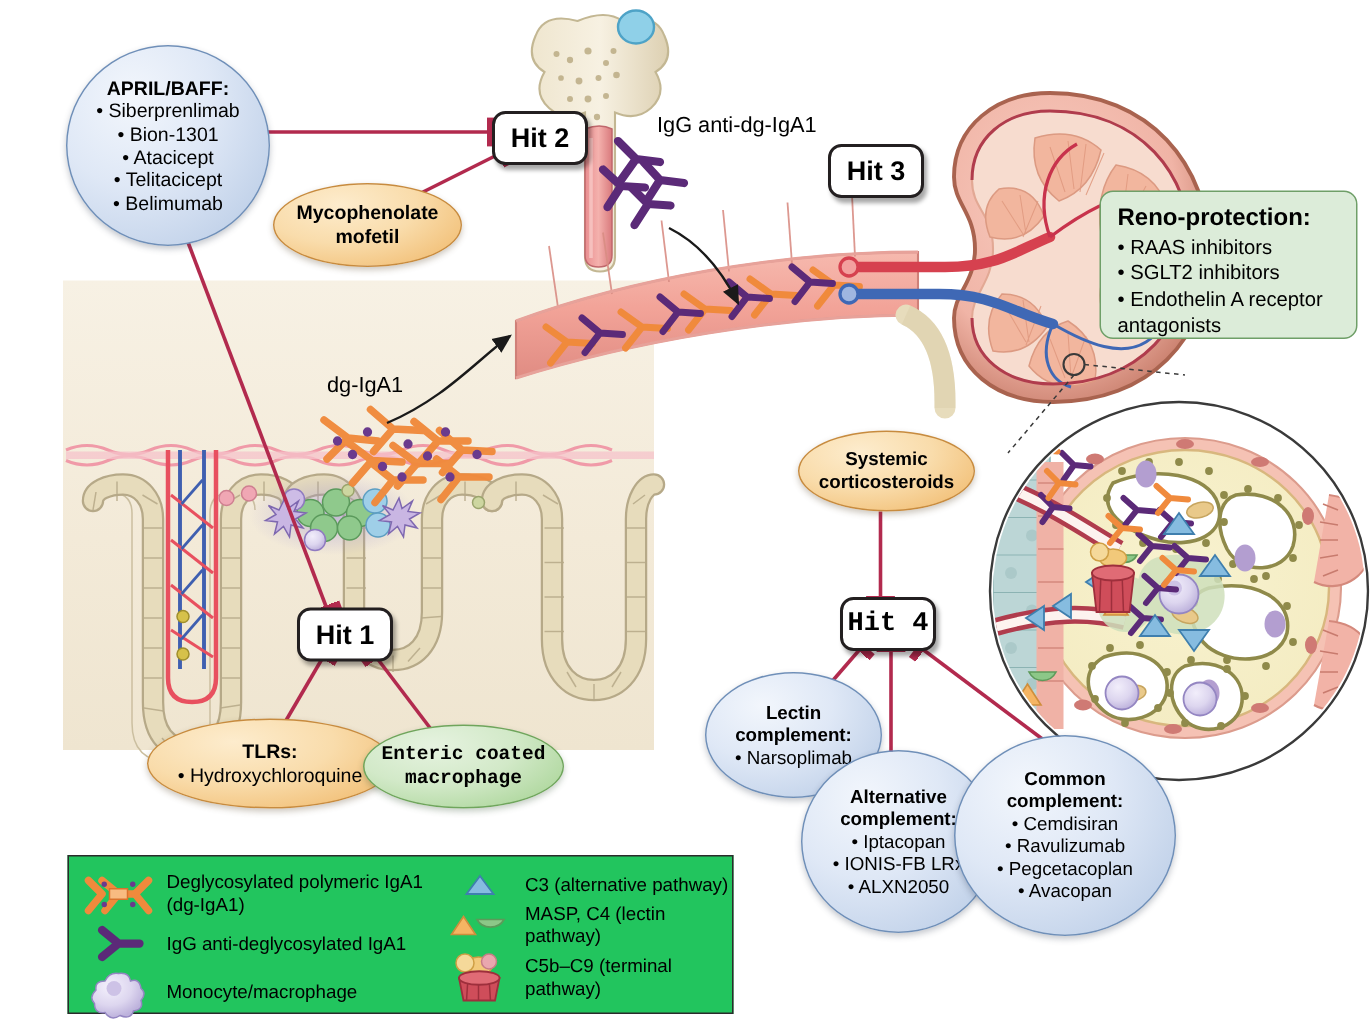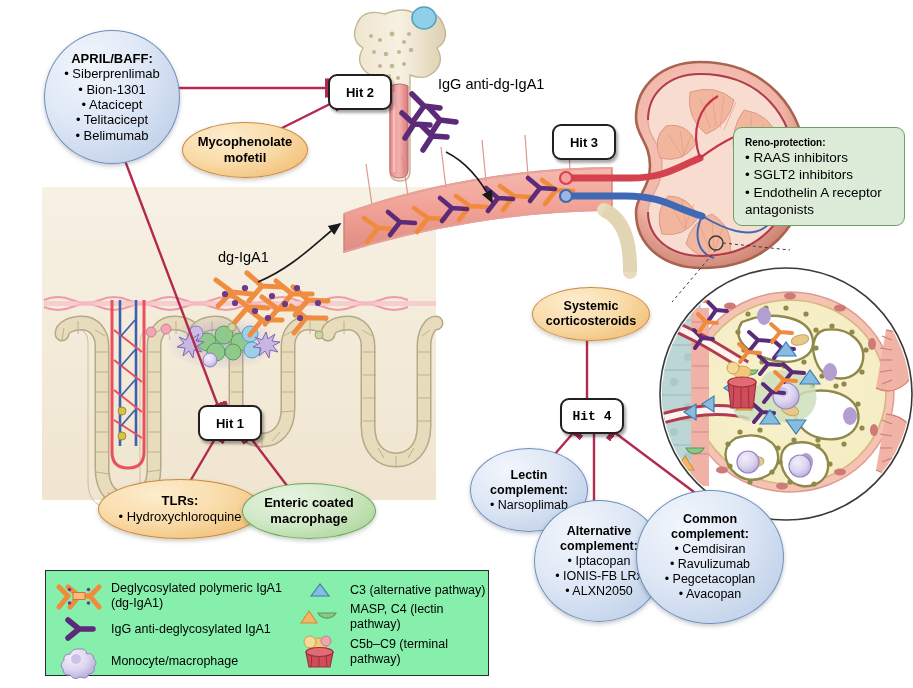--- a/index.html
+++ b/index.html
@@ -19,31 +19,31 @@
           box-shadow:0 2px 4px rgba(60,70,90,.30);}
   .b-orange{background:radial-gradient(ellipse at 35% 25%, #fdeccd 0%, #f9dcab 45%, #f2c078 85%, #eab565 100%);
           border:1px solid #c78b3f;border-radius:50%;
           box-shadow:0 2px 4px rgba(90,70,40,.30);}
   .b-green{background:radial-gradient(ellipse at 35% 25%, #e6f3e0 0%, #d2e9c8 45%, #aed79d 85%, #9ecd8c 100%);
           border:1px solid #6fa55c;border-radius:50%;
           box-shadow:0 2px 4px rgba(60,90,55,.30);}
 
   
   .hit{position:absolute;background:#ffffff;border:2px solid #231f20;border-radius:9px;
-       display:flex;align-items:center;justify-content:center;font-weight:bold;font-size:13px;
+       display:flex;align-items:center;justify-content:center;font-weight:bold;font-size:18px;
        box-shadow:2px 3px 3px rgba(0,0,0,.35);z-index:30;}
 
   
   .renobox{position:absolute;background:#dcecd9;border:1.5px solid #6f9f68;border-radius:9px;
            box-sizing:border-box;padding:9px 11px 9px 11px;}
-  .renobox .ttl{font-weight:bold;font-size:10px;margin-bottom:1px;}
+  .renobox .ttl{font-weight:bold;font-size:16px;margin-bottom:1px;}
   .renobox .li{font-size:13.5px;line-height:1.28;white-space:nowrap;}
 
   
-  .legendbox{position:absolute;background:#86efac;border:1.6px solid #2b2b2b;box-sizing:border-box;}
+  .legendbox{position:absolute;background:#22c55e;border:1.6px solid #2b2b2b;box-sizing:border-box;}
   .legrow{display:flex;align-items:center;gap:9px;}
   .legtxt{font-size:12.5px;line-height:1.18;}
 
   
   svg{display:block;overflow:visible;}
   .lab{position:absolute;font-size:14.5px;}
 </style>
 </head>
 <body>
 
@@ -599,21 +599,21 @@
       <path d="M548,462 L574,432" marker-end="url(#tbar)"></path>
 
       <path d="M594,515 L594,432" marker-end="url(#tbar)"></path>
 
       <path d="M698,495 L614,432" marker-end="url(#tbar)"></path>
     </g>
   </svg>
 
   <div class="hit" style="left:198px;top:405px;width:60px;height:32px;">Hit 1</div>
   <div class="hit" style="left:328px;top:74px;width:60px;height:32px;">Hit 2</div>
-  <div class="hit" style="left:552px;top:124px;width:60px;height:32px;">Hit 3</div>
+  <div class="hit" style="left:552px;top:96px;width:60px;height:32px;">Hit 3</div>
   <div class="hit" style="left:560px;top:398px;width:60px;height:32px;font-family:Liberation Mono, monospace;">Hit 4</div>
 
   <div class="lab" style="left:438px;top:76px;">IgG anti-dg-IgA1</div>
   <div class="lab" style="left:218px;top:249px;">dg-IgA1</div>
 
   <div class="bubble b-blue" style="left:44px;top:30px;width:136px;height:134px;font-size:13px;line-height:1.18;">
     <div class="ttl">APRIL/BAFF:</div>
     <div class="li">• Siberprenlimab</div>
     <div class="li">• Bion-1301</div>
     <div class="li">• Atacicept</div>
@@ -624,21 +624,21 @@
   <div class="bubble b-orange" style="left:182px;top:122px;width:126px;height:56px;font-size:13px;line-height:1.2;">
     <div class="ttl">Mycophenolate</div>
     <div class="ttl">mofetil</div>
   </div>
 
   <div class="bubble b-orange" style="left:98px;top:479px;width:164px;height:60px;font-size:13px;line-height:1.2;">
     <div class="ttl">TLRs:</div>
     <div class="li">• Hydroxychloroquine</div>
   </div>
 
-  <div class="bubble b-green" style="left:242px;top:483px;width:134px;height:56px;font-size:13px;line-height:1.2;">
+  <div class="bubble b-green" style="left:242px;top:483px;width:134px;height:56px;font-size:13px;line-height:1.2;font-family:Liberation Mono, monospace;">
     <div class="ttl">Enteric coated</div>
     <div class="ttl">macrophage</div>
   </div>
 
   <div class="bubble b-orange" style="left:532px;top:287px;width:118px;height:54px;font-size:12.5px;line-height:1.2;">
     <div class="ttl">Systemic</div>
     <div class="ttl">corticosteroids</div>
   </div>
 
   <div class="bubble b-blue" style="left:470px;top:448px;width:118px;height:84px;font-size:12.5px;line-height:1.2;">

